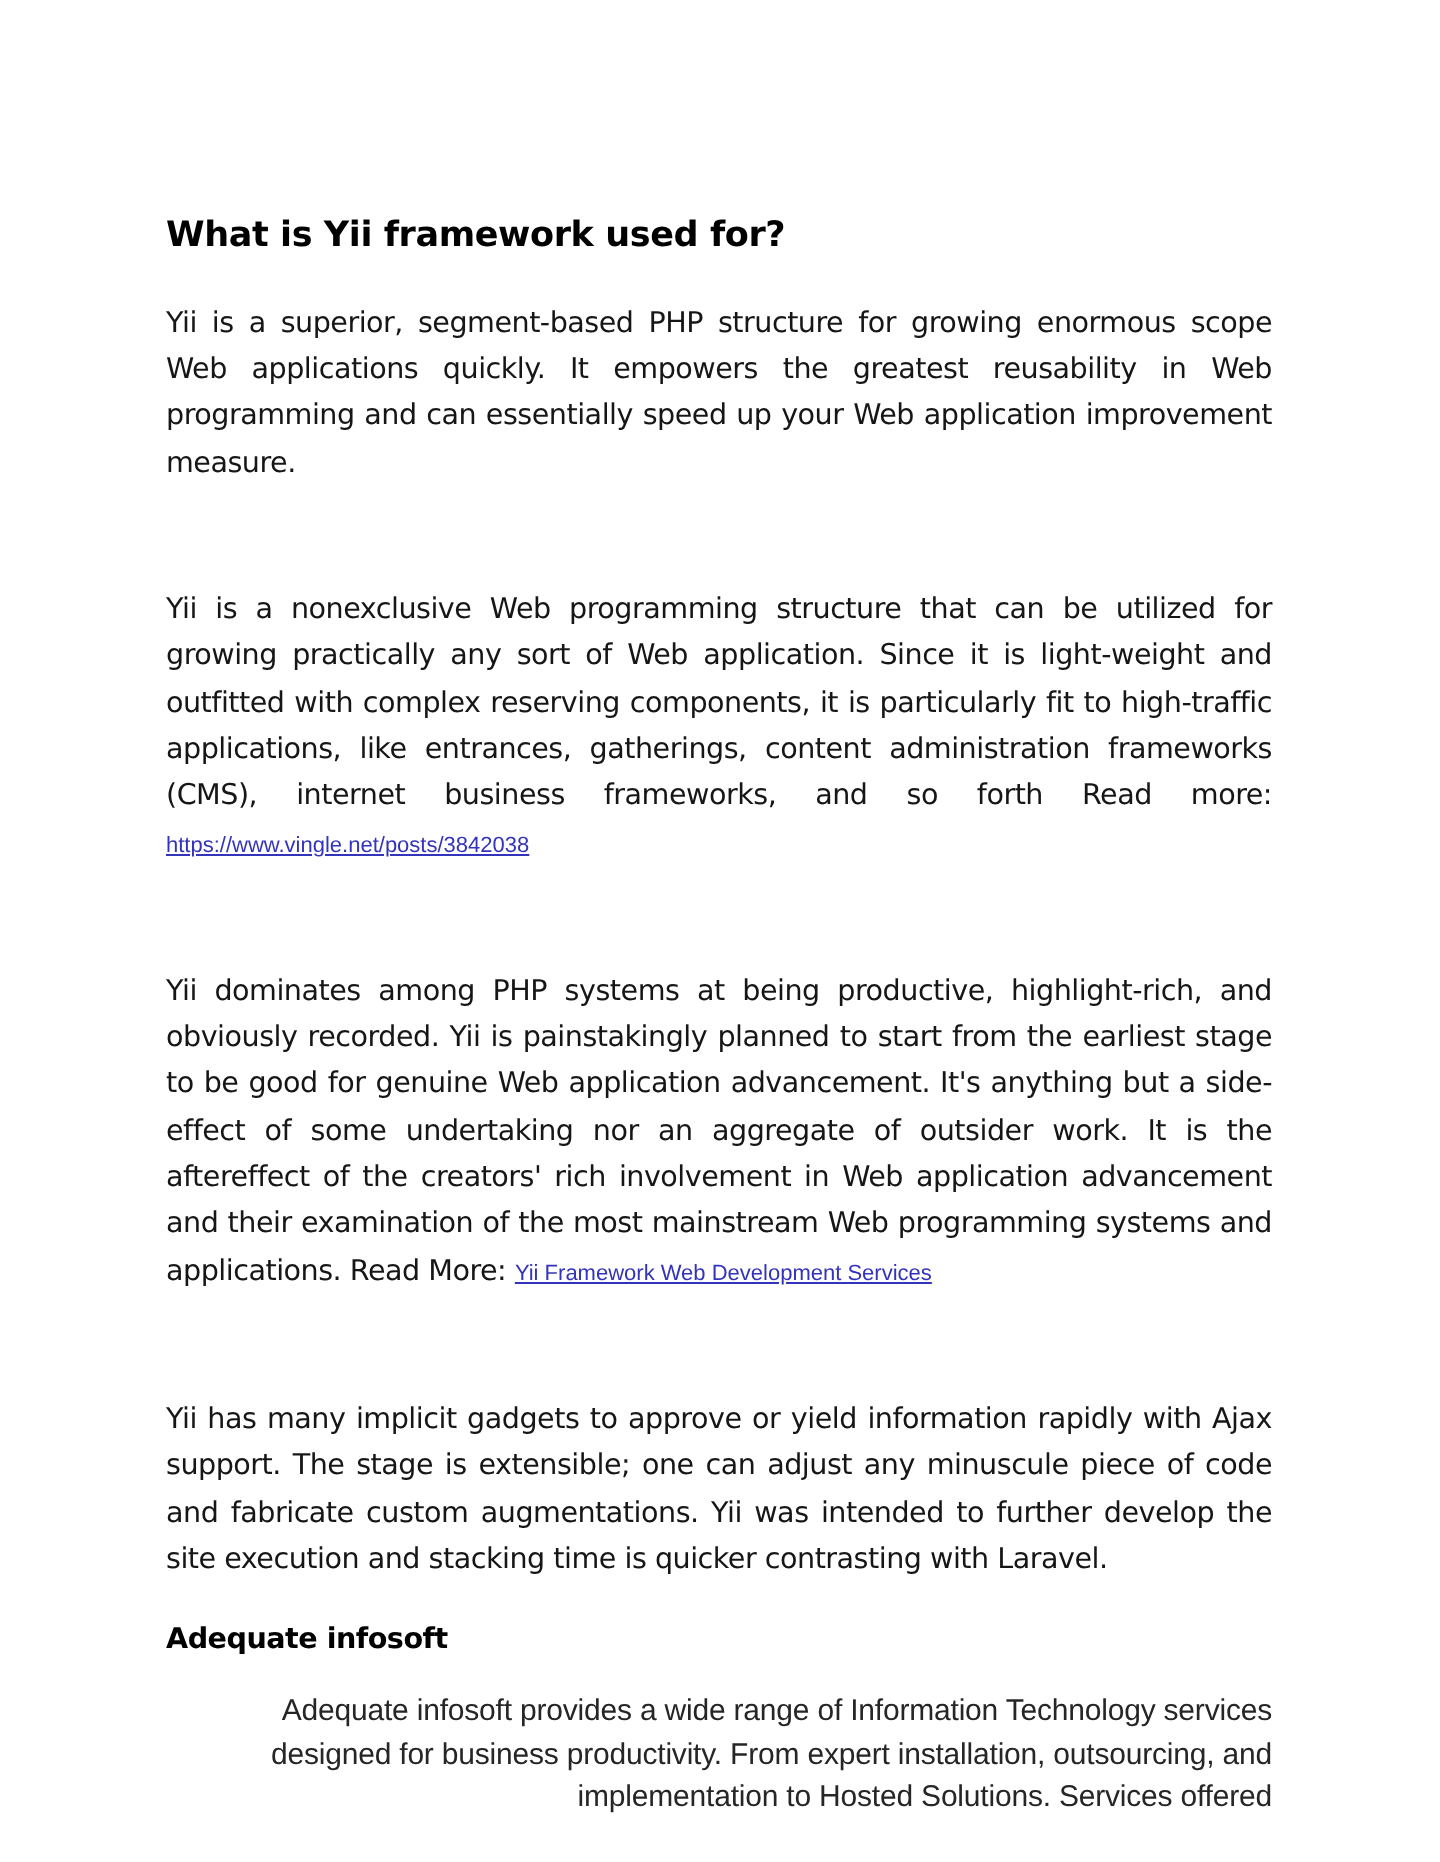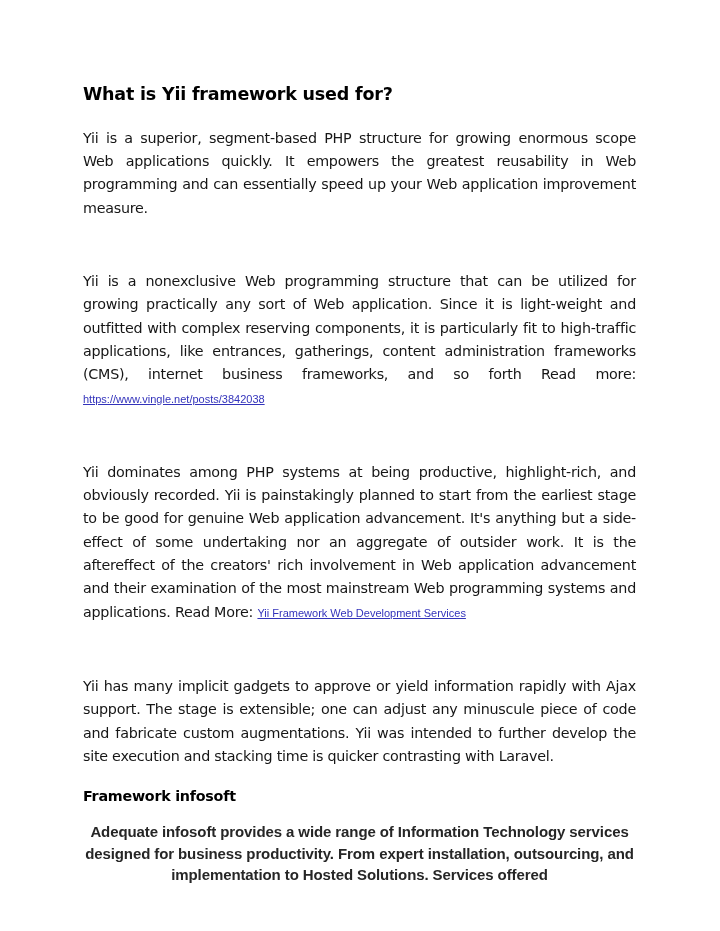--- a/index.html
+++ b/index.html
@@ -26,21 +26,21 @@
   }
 
   
   .doc-title {
     font-family: "DejaVu Sans", sans-serif;
     font-size: 17.5px;
     font-weight: bold;
     color: #000000;
     letter-spacing: -0.2px;
     margin: 0;
-    padding-top: 84px;
+    padding-top: 108px;
     line-height: 1.25;
   }
 
   
   .body-par {
     font-family: "DejaVu Sans", sans-serif;
     font-size: 14.3px;
     color: #161616;
     line-height: 23.3px;
     text-align: justify;
@@ -73,41 +73,40 @@
     padding-top: 17px;
     letter-spacing: -0.25px;
   }
 
   
   .alt-par {
     font-family: "Liberation Sans", sans-serif;
     font-size: 15px;
     color: #262626;
     line-height: 21.5px;
-    text-align: center;
+    text-align: right;
     margin: 0;
     padding-top: 13px;
     letter-spacing: -0.1px;
-    font-weight: bold;
   }
 </style>
 </head>
 <body>
 
 <div class="page">
   <div class="content">
 
     <h1 class="doc-title">What is Yii framework used for?</h1>
 
     <p class="body-par par-gap-1">Yii is a superior, segment-based PHP structure for growing enormous scope Web applications quickly. It empowers the greatest reusability in Web programming and can essentially speed up your Web application improvement measure.</p>
 
     <p class="body-par par-gap"><span>Yii is a nonexclusive Web programming structure that can be utilized for growing practically any sort of Web application. Since it is light-weight and outfitted with complex reserving components, it is particularly fit to high-traffic applications, like entrances, gatherings, content administration frameworks (CMS), internet business frameworks, and so forth  Read more: </span><a class="doc-link" href="#">https://www.vingle.net/posts/3842038</a></p>
 
     <p class="body-par par-gap"><span>Yii dominates among PHP systems at being productive, highlight-rich, and obviously recorded. Yii is painstakingly planned to start from the earliest stage to be good for genuine Web application advancement. It's anything but a side-effect of some undertaking nor an aggregate of outsider work. It is the aftereffect of the creators' rich involvement in Web application advancement and their examination of the most mainstream Web programming systems and applications. Read More: </span><a class="doc-link" href="#">Yii Framework Web Development Services</a></p>
 
     <p class="body-par par-gap">Yii has many implicit gadgets to approve or yield information rapidly with Ajax support. The stage is extensible; one can adjust any minuscule piece of code and fabricate custom augmentations. Yii was intended to further develop the site execution and stacking time is quicker contrasting with Laravel.</p>
 
-    <h2 class="sub-head">Framework infosoft</h2>
+    <h2 class="sub-head">Adequate infosoft</h2>
 
     <p class="alt-par">Adequate infosoft provides a wide range of Information Technology services designed for business productivity. From expert installation, outsourcing, and implementation to Hosted Solutions. Services offered</p>
 
   </div>
 </div>
 
 </body></html>

